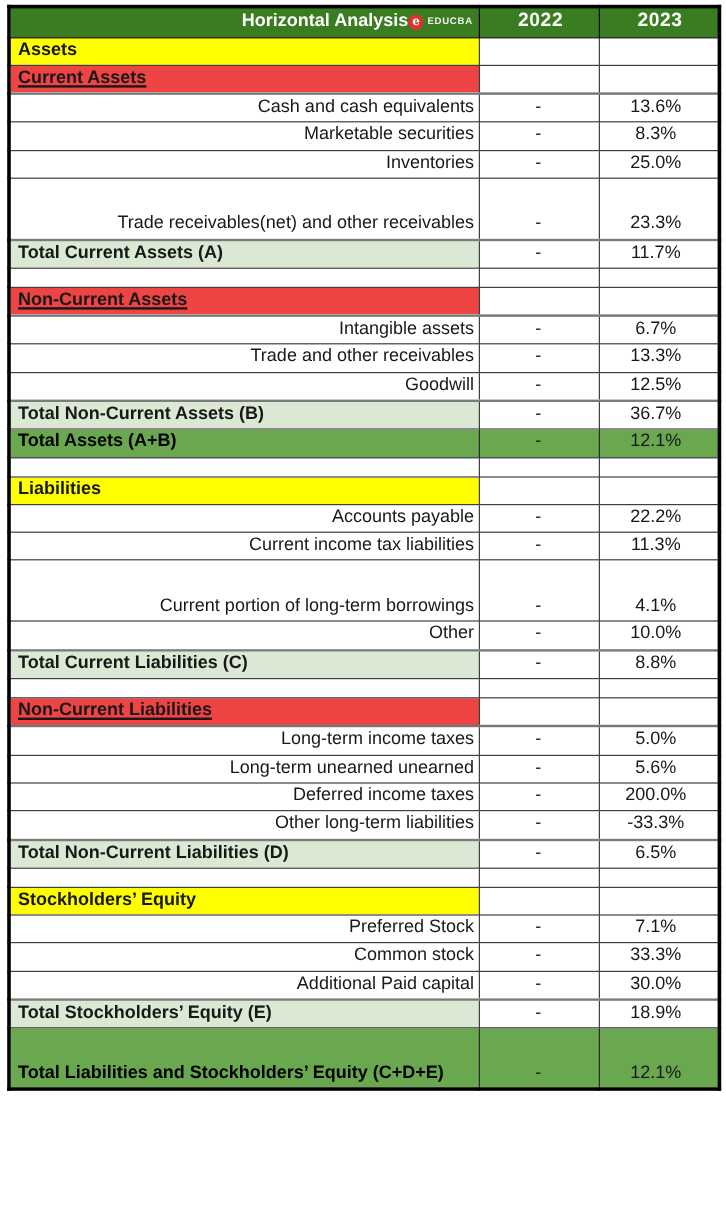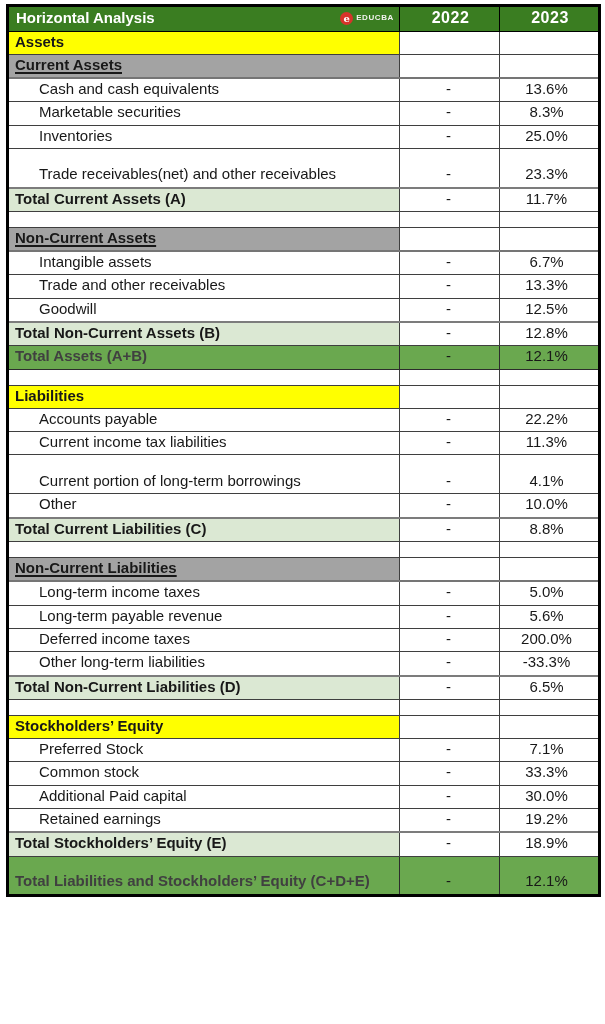--- a/index.html
+++ b/index.html
@@ -3,46 +3,46 @@
 <meta charset="utf-8">
 <style>
   html,body{margin:0;padding:0;background:#ffffff;}
   body{font-family:"Liberation Sans", sans-serif; width:605px; height:1024px; overflow:hidden;}
   .sheet{margin:4px 7px 3px 6px;}
   table{border-collapse:collapse; table-layout:fixed; width:592px; border:3px solid #000;}
   col.c1{width:392px;} col.c2{width:100px;} col.c3{width:100px;}
   td,th{border:1px solid #3f3f3f; vertical-align:bottom; padding:1px 4px 3px 6px;
         font-size:15px; color:#181818; line-height:1.22; overflow:hidden;}
   tr{height:16px;}
-  tr.tall{height:39px;}
+  tr.tall{height:51px;}
 
   
   thead tr{height:25px;}
   thead th{background:#3a7d21; color:#ffffff; font-weight:bold; border-color:#000;}
   th.h-label{text-align:left; font-size:15px; padding-left:7px;}
-  .h-label-inner{display:flex; align-items:center; justify-content:space-between;}
+  .h-label-inner{display:flex; align-items:center; justify-content:flex-end;}
   th.h-val{text-align:center; font-size:16px; letter-spacing:.5px;}
 
   
   .logo{display:inline-flex; align-items:center; gap:3px; margin-right:1px;}
   .logo-circle{display:inline-block; width:13px; height:13px; border-radius:50%;
       background:#d7342b; color:#ffffff; font-size:10px; font-weight:bold;
       line-height:13px; text-align:center; font-family:"DejaVu Serif", serif;}
   .logo-text{font-size:8px; font-weight:bold; letter-spacing:.6px; color:#f2f2ef;}
 
   
   tr.section_yellow td.c-label{background:#ffff00; font-weight:bold;}
-  tr.section_green td.c-label{background:#a3a3a3; font-weight:bold; text-decoration:underline;
+  tr.section_green td.c-label{background:#ef4444; font-weight:bold; text-decoration:underline;
       text-decoration-thickness:2px; text-underline-offset:2px;}
   tr.section_green td{border-bottom:2px solid #757575;}
-  tr.item td.c-label{text-indent:24px;}
+  tr.item td.c-label{text-indent:24px;text-align:right;}
   tr.total td.c-label{background:#dbe8d3; font-weight:bold;}
   tr.total td{border-top:2px solid #7c7c7c;}
   tr.grand td{background:#6aa84f; border-color:#2c2c2c;}
-  tr.grand td.c-label{font-weight:bold; color:#404040;}
+  tr.grand td.c-label{font-weight:bold; color:#000000;}
 
   td.c-2022{text-align:center; padding-right:8px;}
   td.c-2023{text-align:center; padding-right:11px;}
 </style>
 </head>
 <body>
 
 <div class="sheet">
   <table>
     <colgroup>
@@ -122,21 +122,21 @@
           <td class="c-2023">13.3%</td>
         </tr>
         <tr class="item">
           <td class="c-label">Goodwill</td>
           <td class="c-2022">-</td>
           <td class="c-2023">12.5%</td>
         </tr>
         <tr class="total">
           <td class="c-label">Total Non-Current Assets (B)</td>
           <td class="c-2022">-</td>
-          <td class="c-2023">12.8%</td>
+          <td class="c-2023">36.7%</td>
         </tr>
         <tr class="grand">
           <td class="c-label">Total Assets (A+B)</td>
           <td class="c-2022">-</td>
           <td class="c-2023">12.1%</td>
         </tr>
         <tr class="empty">
           <td class="c-label"></td>
           <td class="c-2022"></td>
           <td class="c-2023"></td>
@@ -180,21 +180,21 @@
           <td class="c-label">Non-Current Liabilities</td>
           <td class="c-2022"></td>
           <td class="c-2023"></td>
         </tr>
         <tr class="item">
           <td class="c-label">Long-term income taxes</td>
           <td class="c-2022">-</td>
           <td class="c-2023">5.0%</td>
         </tr>
         <tr class="item">
-          <td class="c-label">Long-term payable revenue</td>
+          <td class="c-label">Long-term unearned unearned</td>
           <td class="c-2022">-</td>
           <td class="c-2023">5.6%</td>
         </tr>
         <tr class="item">
           <td class="c-label">Deferred income taxes</td>
           <td class="c-2022">-</td>
           <td class="c-2023">200.0%</td>
         </tr>
         <tr class="item">
           <td class="c-label">Other long-term liabilities</td>
@@ -223,25 +223,20 @@
         </tr>
         <tr class="item">
           <td class="c-label">Common stock</td>
           <td class="c-2022">-</td>
           <td class="c-2023">33.3%</td>
         </tr>
         <tr class="item">
           <td class="c-label">Additional Paid capital</td>
           <td class="c-2022">-</td>
           <td class="c-2023">30.0%</td>
-        </tr>
-        <tr class="item">
-          <td class="c-label">Retained earnings</td>
-          <td class="c-2022">-</td>
-          <td class="c-2023">19.2%</td>
         </tr>
         <tr class="total">
           <td class="c-label">Total Stockholders’ Equity (E)</td>
           <td class="c-2022">-</td>
           <td class="c-2023">18.9%</td>
         </tr>
         <tr class="grand tall">
           <td class="c-label">Total Liabilities and Stockholders’ Equity (C+D+E)</td>
           <td class="c-2022">-</td>
           <td class="c-2023">12.1%</td>

